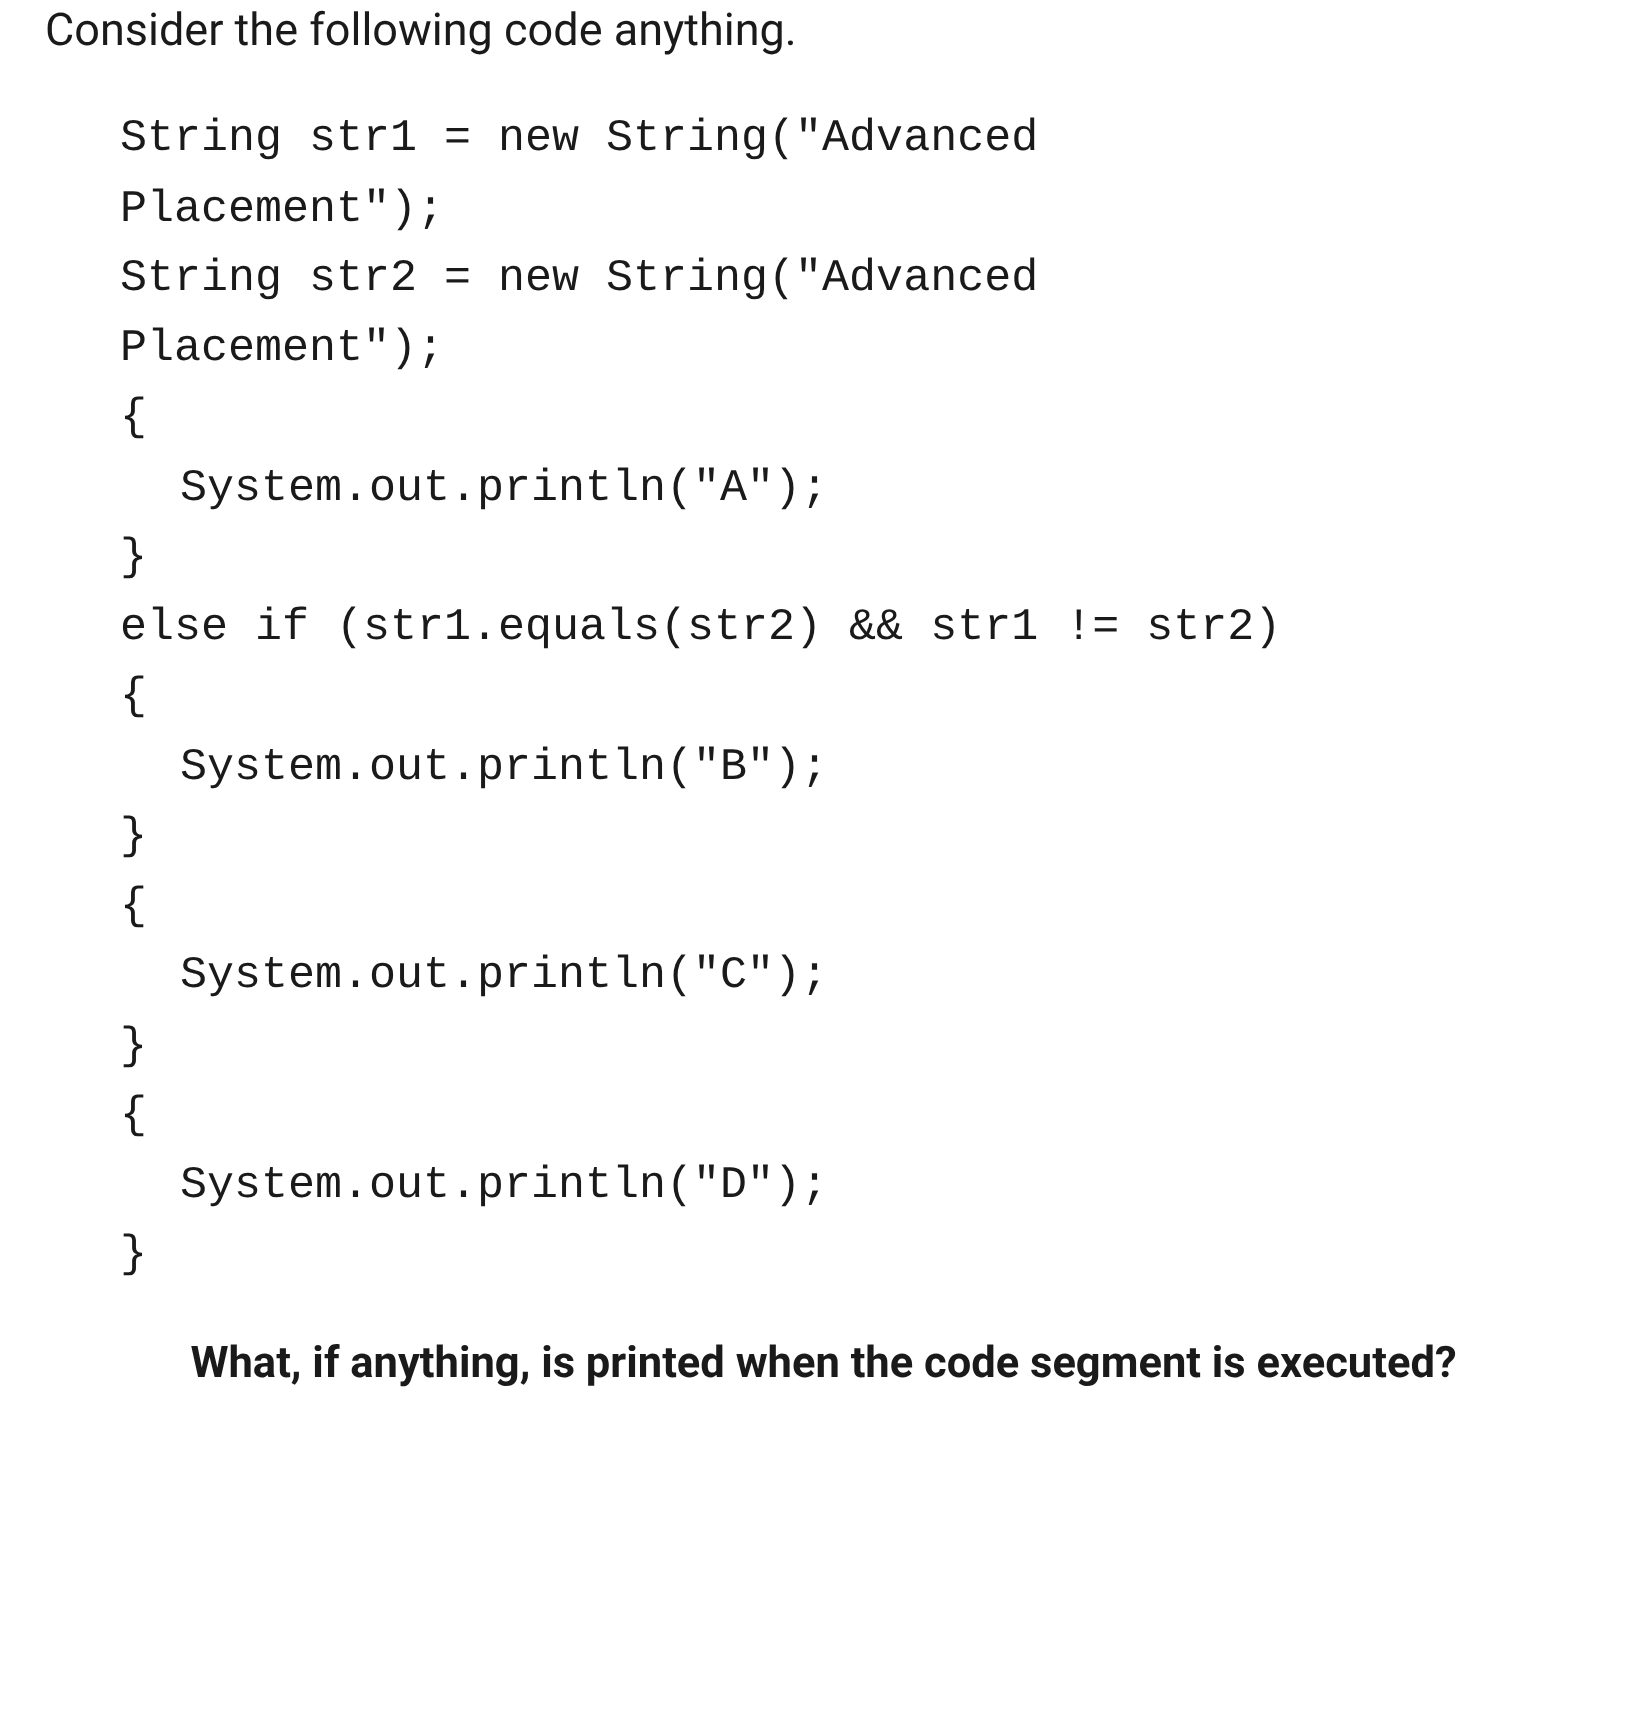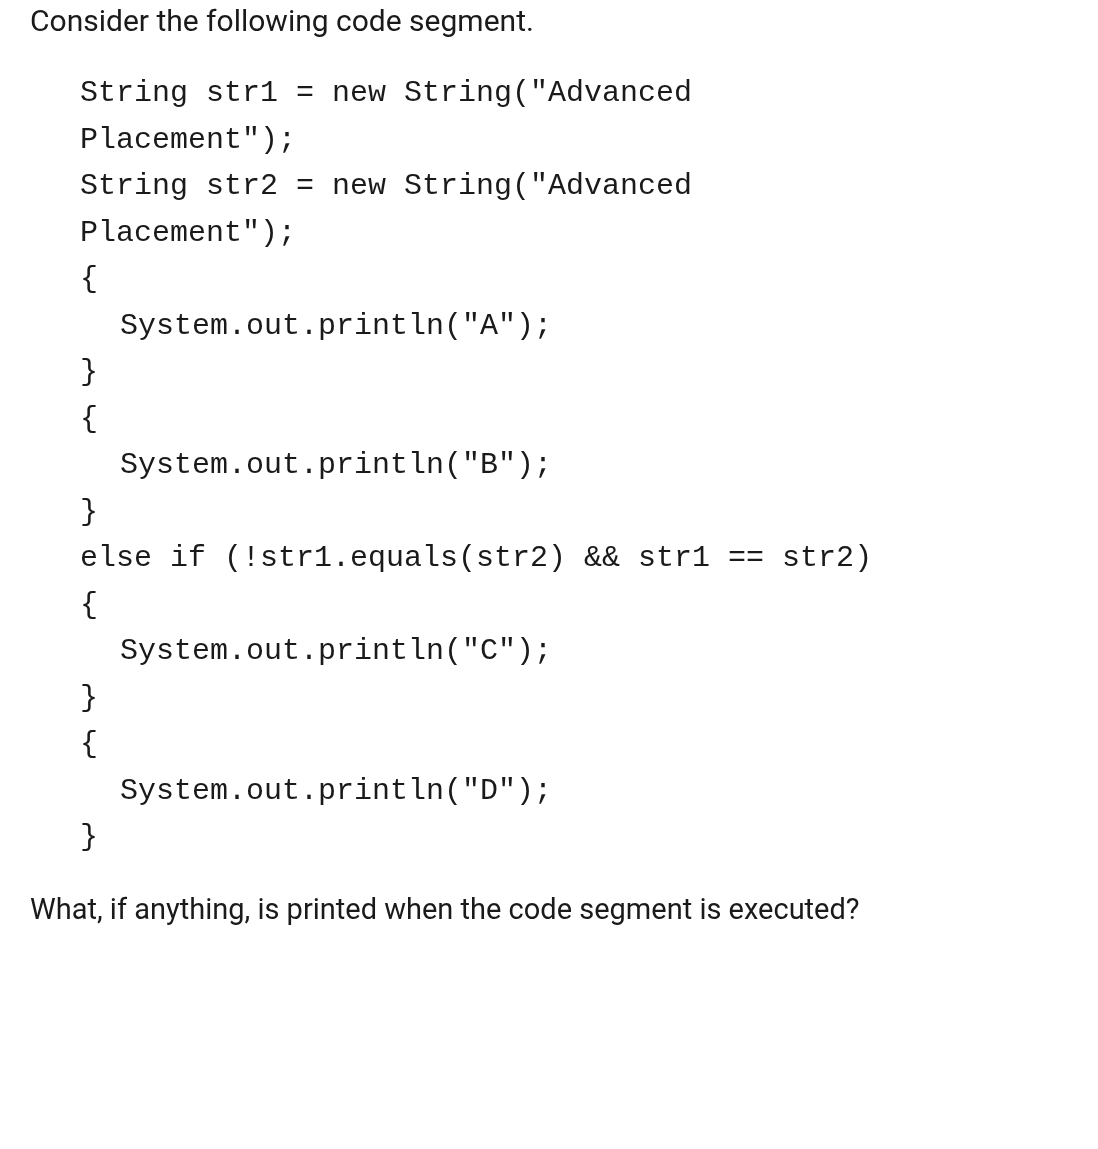--- a/index.html
+++ b/index.html
@@ -33,42 +33,43 @@
       font-size: 30px;
       line-height: 1.55;
       color: #1a1a1a;
       white-space: pre;
     }
     .indent-1 {
       padding-left: 40px;
     }
     .closing-text {
       font-size: 29px;
-      font-weight: 400;
+      font-weight: 700;
       color: #1a1a1a;
       line-height: 1.4;
+      text-align: center;
     }
   </style>
 </head>
 <body>
 
 <div class="question-container">
-  <div class="intro-text">Consider the following code segment.</div>
+  <div class="intro-text">Consider the following code anything.</div>
   <div class="code-block">
     <div class="code-line">String str1 = new String("Advanced</div>
     <div class="code-line">Placement");</div>
     <div class="code-line">String str2 = new String("Advanced</div>
     <div class="code-line">Placement");</div>
     <div class="code-line">{</div>
     <div class="code-line indent-1">System.out.println("A");</div>
     <div class="code-line">}</div>
+    <div class="code-line">else if (str1.equals(str2) &amp;&amp; str1 != str2)</div>
     <div class="code-line">{</div>
     <div class="code-line indent-1">System.out.println("B");</div>
     <div class="code-line">}</div>
-    <div class="code-line">else if (!str1.equals(str2) &amp;&amp; str1 == str2)</div>
     <div class="code-line">{</div>
     <div class="code-line indent-1">System.out.println("C");</div>
     <div class="code-line">}</div>
     <div class="code-line">{</div>
     <div class="code-line indent-1">System.out.println("D");</div>
     <div class="code-line">}</div>
   </div>
   <div class="closing-text">What, if anything, is printed when the code segment is executed?</div>
 </div>
 

